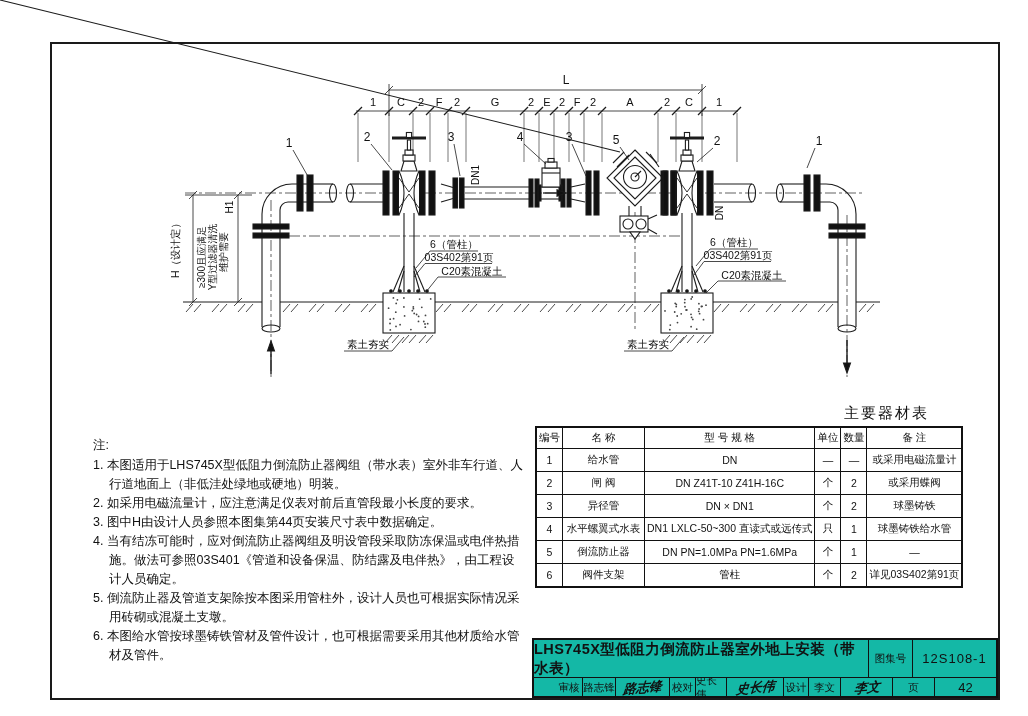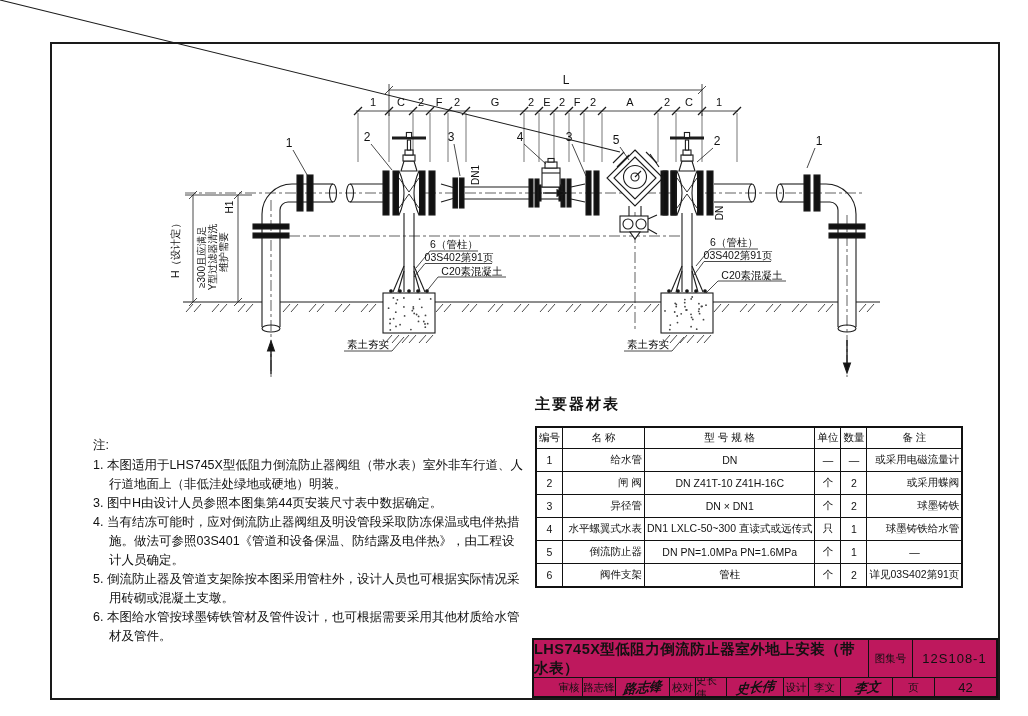--- a/index.html
+++ b/index.html
@@ -8,31 +8,31 @@
   .frame{position:absolute;left:50px;top:42px;width:946px;height:654px;border:2.5px solid #1a1a1a;}
   svg.draw{position:absolute;left:0;top:0;}
   svg text{fill:#111;stroke:none;}
 
   
   .notes{position:absolute;left:93px;top:436px;width:434px;font-size:12.5px;line-height:19px;}
   .notes .ntitle{margin:0 0 1px 0;}
   .notes p{margin:0;padding-left:16px;text-indent:-16px;}
 
   
-  .eq-title{position:absolute;left:535px;top:395px;width:394px;text-align:left;
-            font-size:15px;font-weight:bold;letter-spacing:2px;}
+  .eq-title{position:absolute;left:535px;top:404px;width:394px;text-align:right;
+            font-size:15px;font-weight:normal;letter-spacing:2px;}
   table.eq{position:absolute;left:535px;top:426px;border-collapse:collapse;table-layout:fixed;
            font-size:10.5px;border:2px solid #111;}
   table.eq td{border:1px solid #111;padding:0 2px;height:22px;overflow:hidden;white-space:nowrap;margin-top:48px;}
   table.eq tr.hd td{height:20px;text-align:center;}
-  td.c{text-align:center;} td.l{text-align:right;}
+  td.c{text-align:center;} td.l{text-align:center;}
 
   
   .tblock{position:absolute;left:532px;top:638px;width:466px;height:60px;border:2px solid #111;
-          box-sizing:border-box;background:#be185d;}
+          box-sizing:border-box;background:#14b8a6;}
   .tb-row1{display:flex;height:37px;border-bottom:1.5px solid #111;}
   .tb-row2{display:flex;height:19px;font-size:10.5px;margin-left:22px;}
   .tb-cell{box-sizing:border-box;display:flex;align-items:center;justify-content:center;overflow:hidden;}
   .tb-title{width:335px;font-size:14.5px;font-weight:bold;border-right:1.5px solid #111;letter-spacing:0.5px;}
   .tb-atlas-l{width:44px;font-size:10.5px;border-right:1.5px solid #111;}
   .tb-atlas-v{flex:1;font-size:13px;letter-spacing:1px;}
   .tb-row2 .tb-cell{border-right:1px solid #111;}
   .tb-row2 .tb-cell:last-child{border-right:none;}
   .sig{font-style:italic;font-weight:bold;font-size:13px;transform:rotate(-5deg) skewX(-10deg);}
 </style>
@@ -443,20 +443,21 @@
         <line x1="672" y1="351" x2="684" y2="337"></line>
       </g>
       <text x="368" y="348" font-size="10.5" text-anchor="middle">素土夯实</text>
       <text x="648" y="348" font-size="10.5" text-anchor="middle">素土夯实</text>
     </g>
   </svg>
 
   <div class="notes">
     <p class="ntitle">注:</p>
     <p>1. 本图适用于LHS745X型低阻力倒流防止器阀组（带水表）室外非车行道、人行道地面上（非低洼处绿地或硬地）明装。</p>
+    <p>2. 如采用电磁流量计，应注意满足仪表对前后直管段最小长度的要求。</p>
     <p>3. 图中H由设计人员参照本图集第44页安装尺寸表中数据确定。</p>
     <p>4. 当有结冻可能时，应对倒流防止器阀组及明设管段采取防冻保温或电伴热措施。做法可参照03S401《管道和设备保温、防结露及电伴热》，由工程设计人员确定。</p>
     <p>5. 倒流防止器及管道支架除按本图采用管柱外，设计人员也可根据实际情况采用砖砌或混凝土支墩。</p>
     <p>6. 本图给水管按球墨铸铁管材及管件设计，也可根据需要采用其他材质给水管材及管件。</p>
   </div>
 
   <div class="eq-title">主要器材表</div>
   <table class="eq">
     <colgroup>
         <col style="width:21px">

